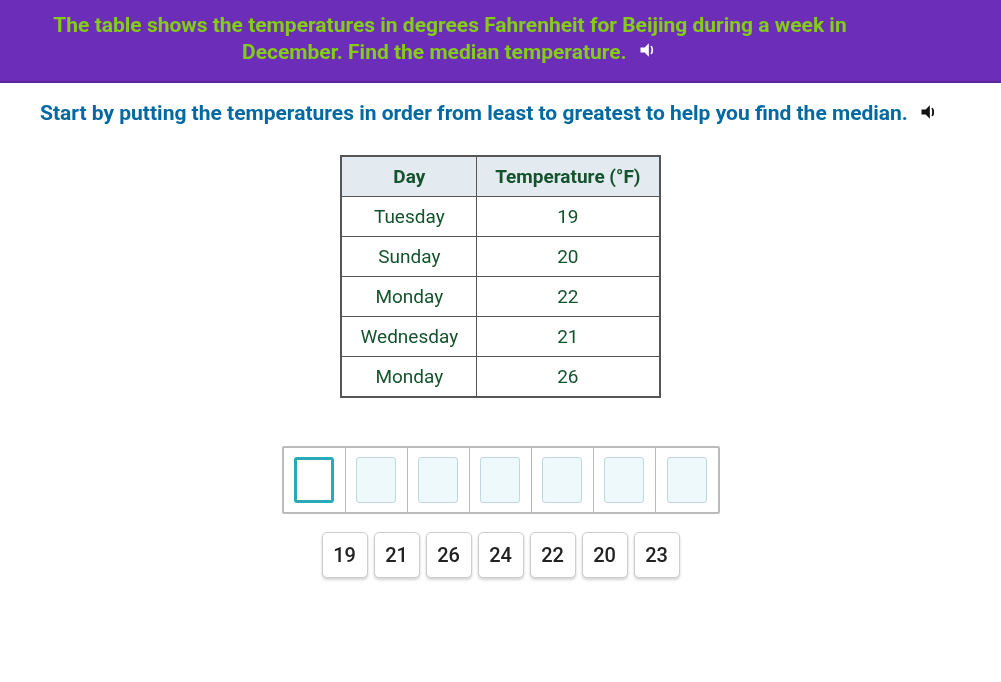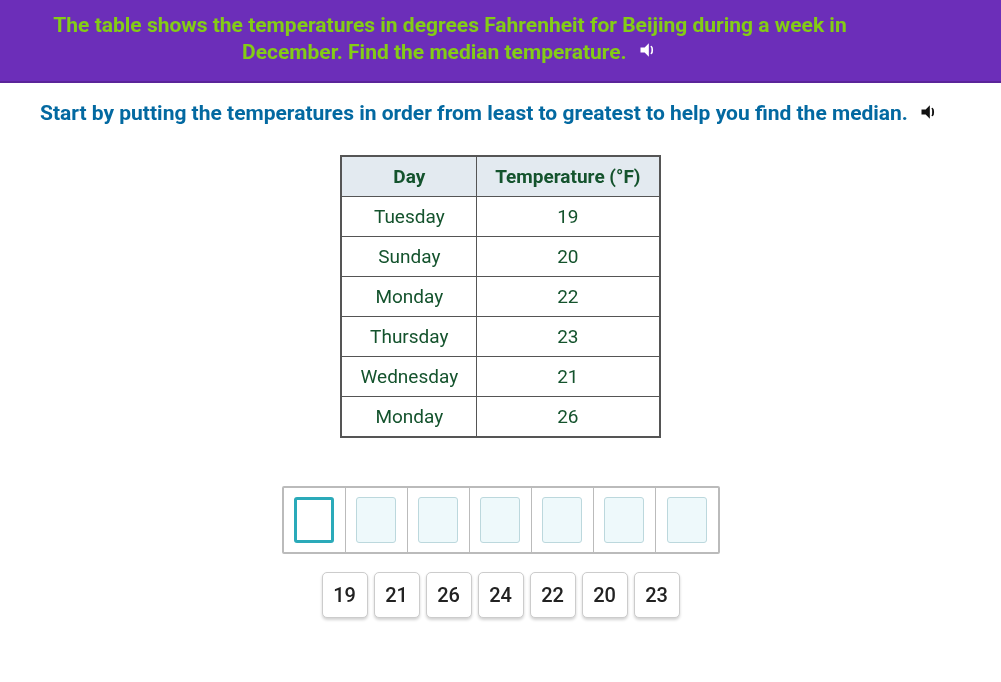--- a/index.html
+++ b/index.html
@@ -152,24 +152,20 @@
         </tr>
       <tr>
           <td>Sunday</td>
           <td>20</td>
         </tr>
       <tr>
           <td>Monday</td>
           <td>22</td>
         </tr>
       <tr>
-          <td>Thursday</td>
-          <td>23</td>
-        </tr>
-      <tr>
           <td>Wednesday</td>
           <td>21</td>
         </tr>
       <tr>
           <td>Monday</td>
           <td>26</td>
         </tr>
     </tbody>
   </table>
 

